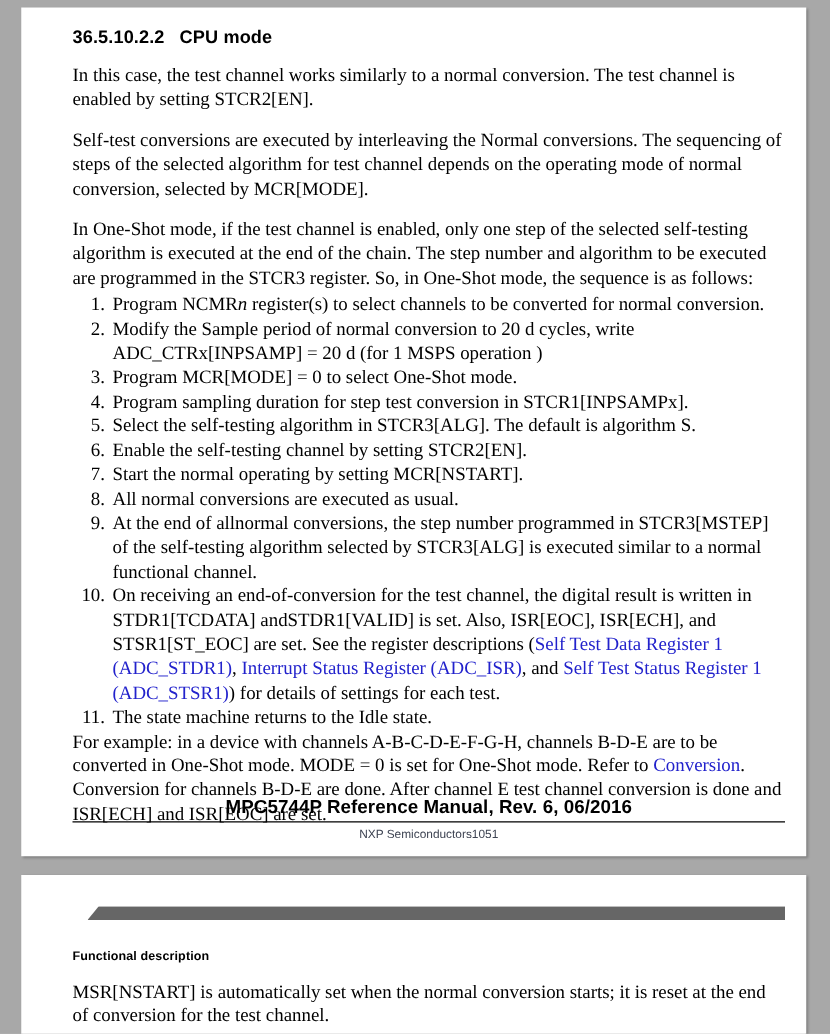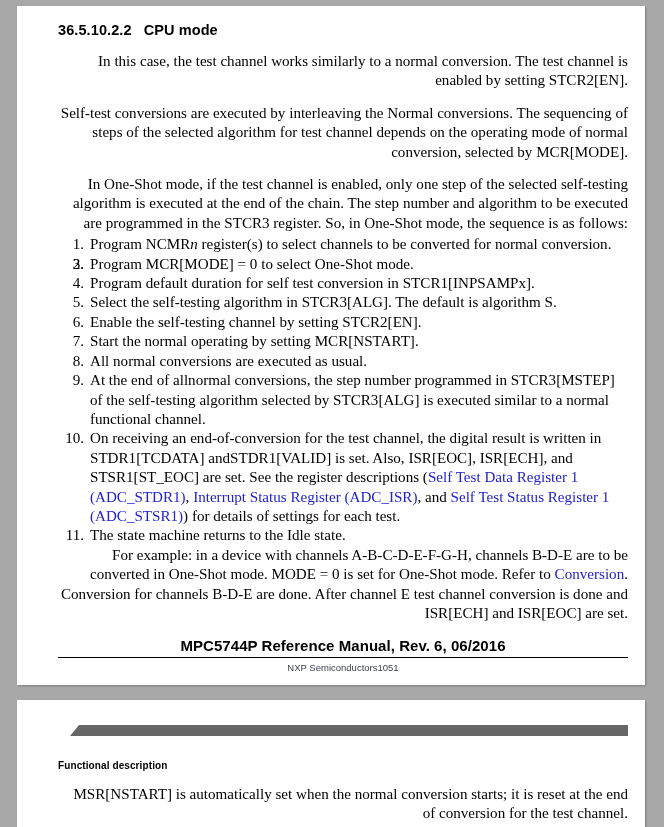--- a/index.html
+++ b/index.html
@@ -50,21 +50,21 @@
   }
   h2.section-title .num { margin-right: 12px; }
 
   p.body-text {
     font-family: "Liberation Serif", serif;
     font-size: 15.1px;
     line-height: 19.4px;
     color: #000;
     margin: 0;
     padding: 0;
-    text-align: right;
+    text-align: left;
   }
   p.first-para { margin-top: 14px; }
   p.body-text + p.body-text { margin-top: 13px; }
 
   ol.steps {
     margin: 2px 0 0 0;
     padding: 0;
     list-style: none;
     counter-reset: step;
     font-family: "Liberation Serif", serif;
@@ -157,27 +157,27 @@
 
       <p class="body-text">Self-test conversions are executed by interleaving the Normal conversions. The sequencing of steps of the selected algorithm for test channel depends on the operating mode of normal conversion, selected by MCR[MODE].</p>
 
       <p class="body-text">In One-Shot mode, if the test channel is enabled, only one step of the selected self-testing algorithm is executed at the end of the chain. The step number and algorithm to be executed are programmed in the STCR3 register. So, in One-Shot mode, the sequence is as follows:</p>
 
       <ol class="steps">
         <li>
           <span class="marker">1.</span><span>Program NCMR</span><span class="italic-n">n</span><span> register(s) to select channels to be converted for normal conversion.</span>
         </li>
         <li>
-          <span class="marker">2.</span>
+          <span class="marker">2.</span><span>Modify the Sample period of normal conversion to 20 d cycles, write ADC_CTRx[INPSAMP] = 20 d (for 1 MSPS operation )</span>
         </li>
         <li>
           <span class="marker">3.</span><span>Program MCR[MODE] = 0 to select One-Shot mode.</span>
         </li>
         <li>
-          <span class="marker">4.</span><span>Program default duration for self test conversion in STCR1[INPSAMPx].</span>
+          <span class="marker">4.</span><span>Program sampling duration for step test conversion in STCR1[INPSAMPx].</span>
         </li>
         <li>
           <span class="marker">5.</span><span>Select the self-testing algorithm in STCR3[ALG]. The default is algorithm S.</span>
         </li>
         <li>
           <span class="marker">6.</span><span>Enable the self-testing channel by setting STCR2[EN].</span>
         </li>
         <li>
           <span class="marker">7.</span><span>Start the normal operating by setting MCR[NSTART].</span>
         </li>

